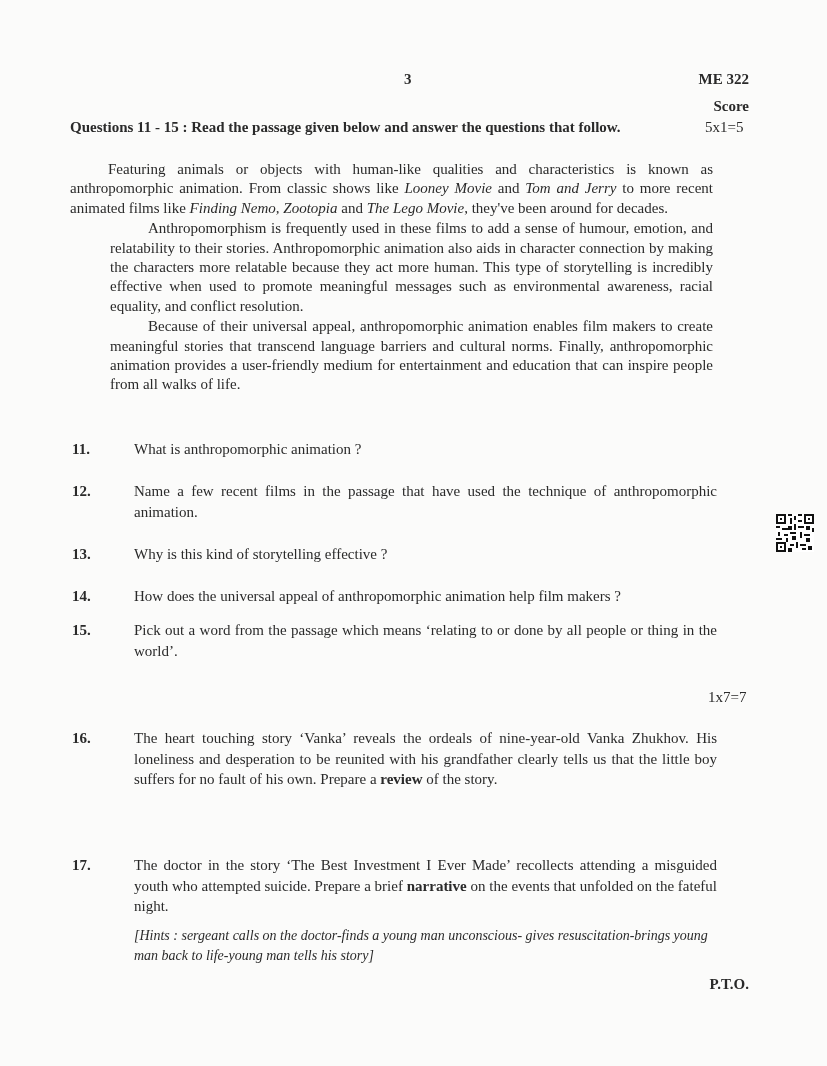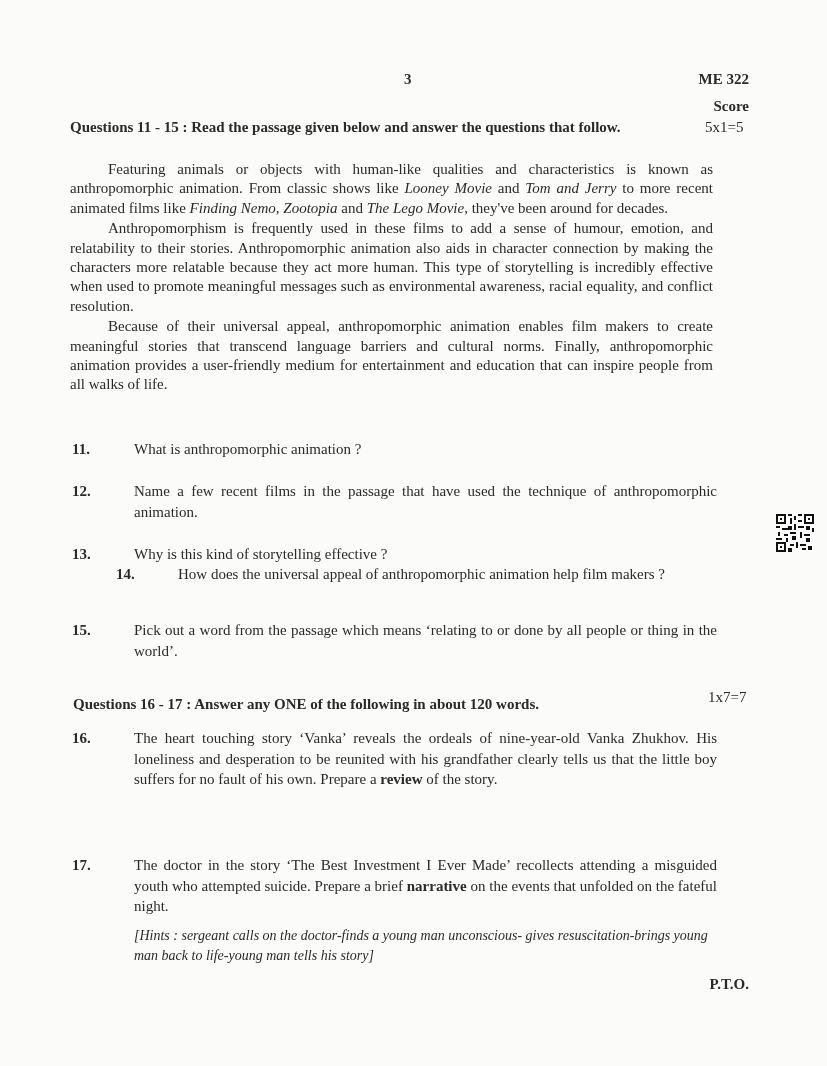--- a/index.html
+++ b/index.html
@@ -48,21 +48,21 @@
       left: 70px; top: 160px;
       width: 643px;
       font-size: 15px;
       line-height: 19.4px;
       text-align: justify;
     }
     .passage p {
       margin: 0;
       text-indent: 38px;
     }
-    .passage p + p { margin-top: 1px; }
+    .passage p + p { margin-top: 1px; margin-left: 40px; }
     .passage i { font-style: italic; }
 
     .question {
       left: 72px;
       width: 645px;
       font-size: 15px;
       line-height: 20.5px;
       display: flex;
       gap: 24px;
     }
@@ -124,32 +124,29 @@
     <span class="q-text">What is anthropomorphic animation ?</span>
   </div>
   <div class="abs question" style="top:481px;">
     <span class="q-num">12.</span>
     <span class="q-text">Name a few recent films in the passage that have used the technique of anthropomorphic animation.</span>
   </div>
   <div class="abs question" style="top:544px;">
     <span class="q-num">13.</span>
     <span class="q-text">Why is this kind of storytelling effective ?</span>
   </div>
-  <div class="abs question" style="top:564px;margin-left:44px;">
+  <div class="abs question" style="top:586px;">
     <span class="q-num">14.</span>
     <span class="q-text">How does the universal appeal of anthropomorphic animation help film makers ?</span>
   </div>
   <div class="abs question" style="top:620px;">
     <span class="q-num">15.</span>
     <span class="q-text">Pick out a word from the passage which means ‘relating to or done by all people or thing in the world’.</span>
   </div>
 
-  <div class="abs section-heading" style="top:696px; left:73px;">
-    <span>Questions 16 - 17 : Answer any ONE of the following in about 120 words.</span>
-  </div>
   <div class="abs marks" style="left:708px; top:689px;">1x7=7</div>
 
   <div class="abs question" style="top:728px;">
     <span class="q-num">16.</span>
     <div class="q-text">
       <div>
         <span>The heart touching story ‘Vanka’ reveals the ordeals of nine-year-old Vanka Zhukhov. His loneliness and desperation to be reunited with his grandfather clearly tells us that the little boy suffers for no fault of his own.  Prepare a </span><b>review</b><span> of the story.</span>
       </div>
     </div>
   </div>

